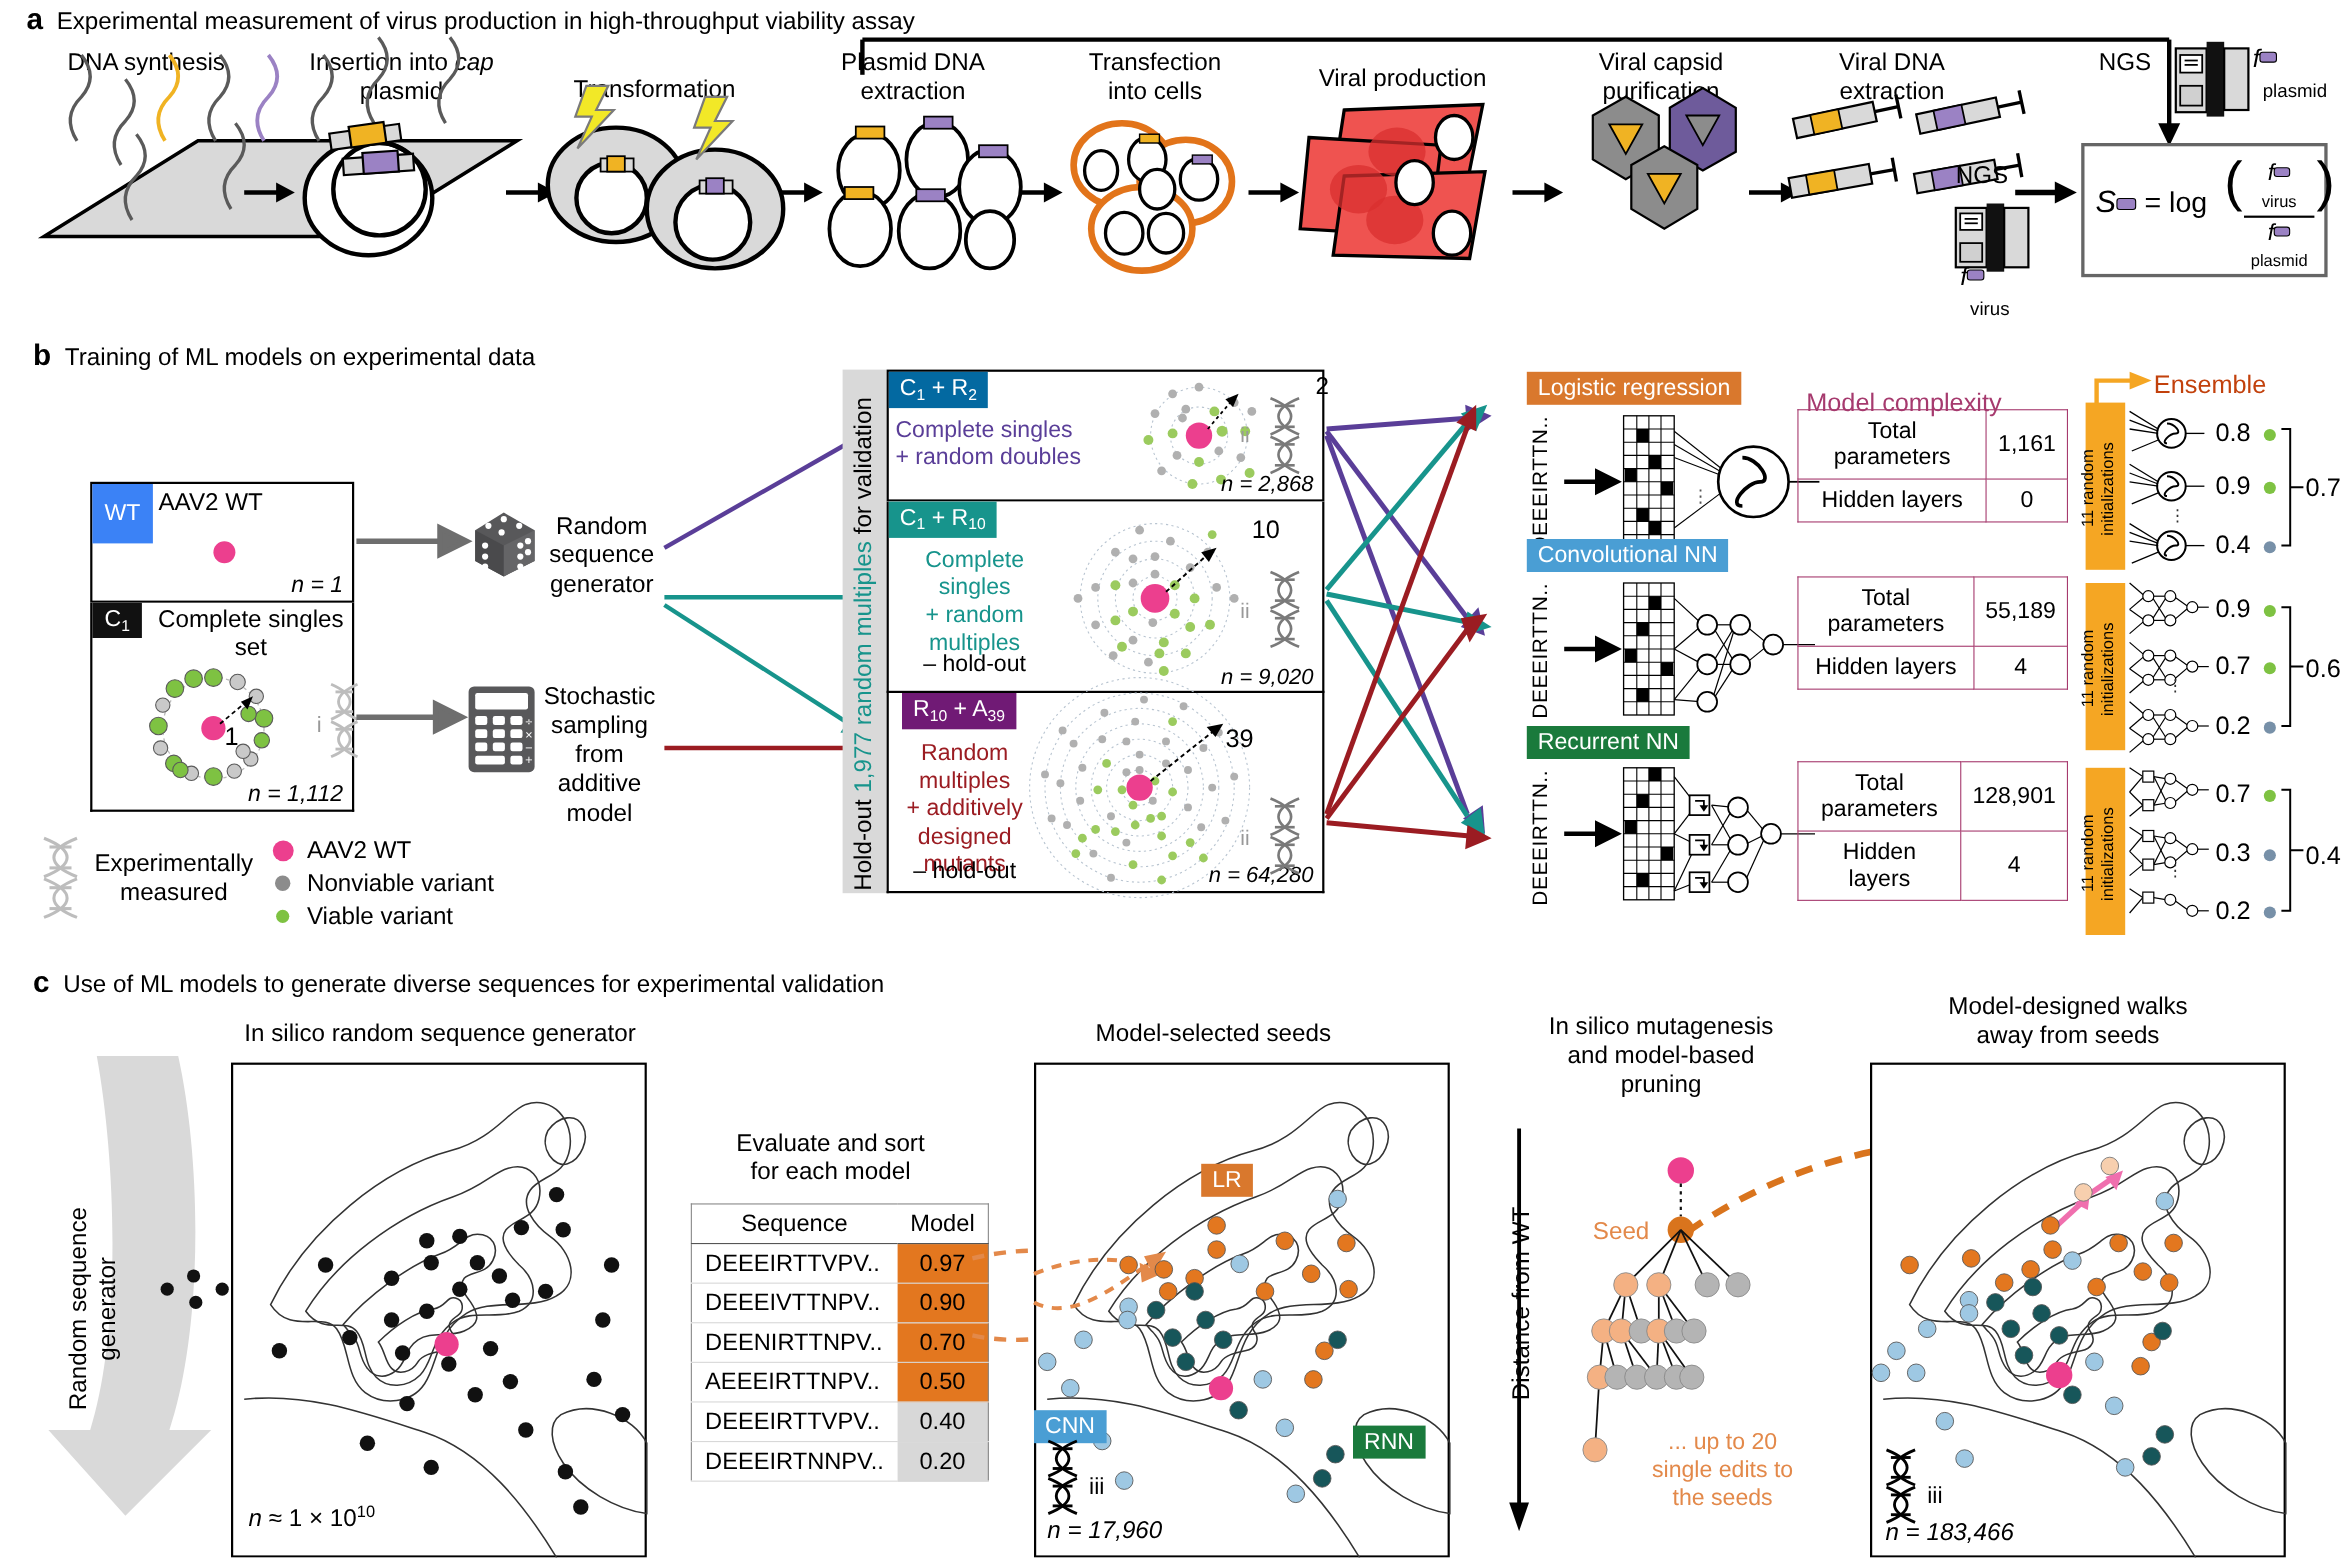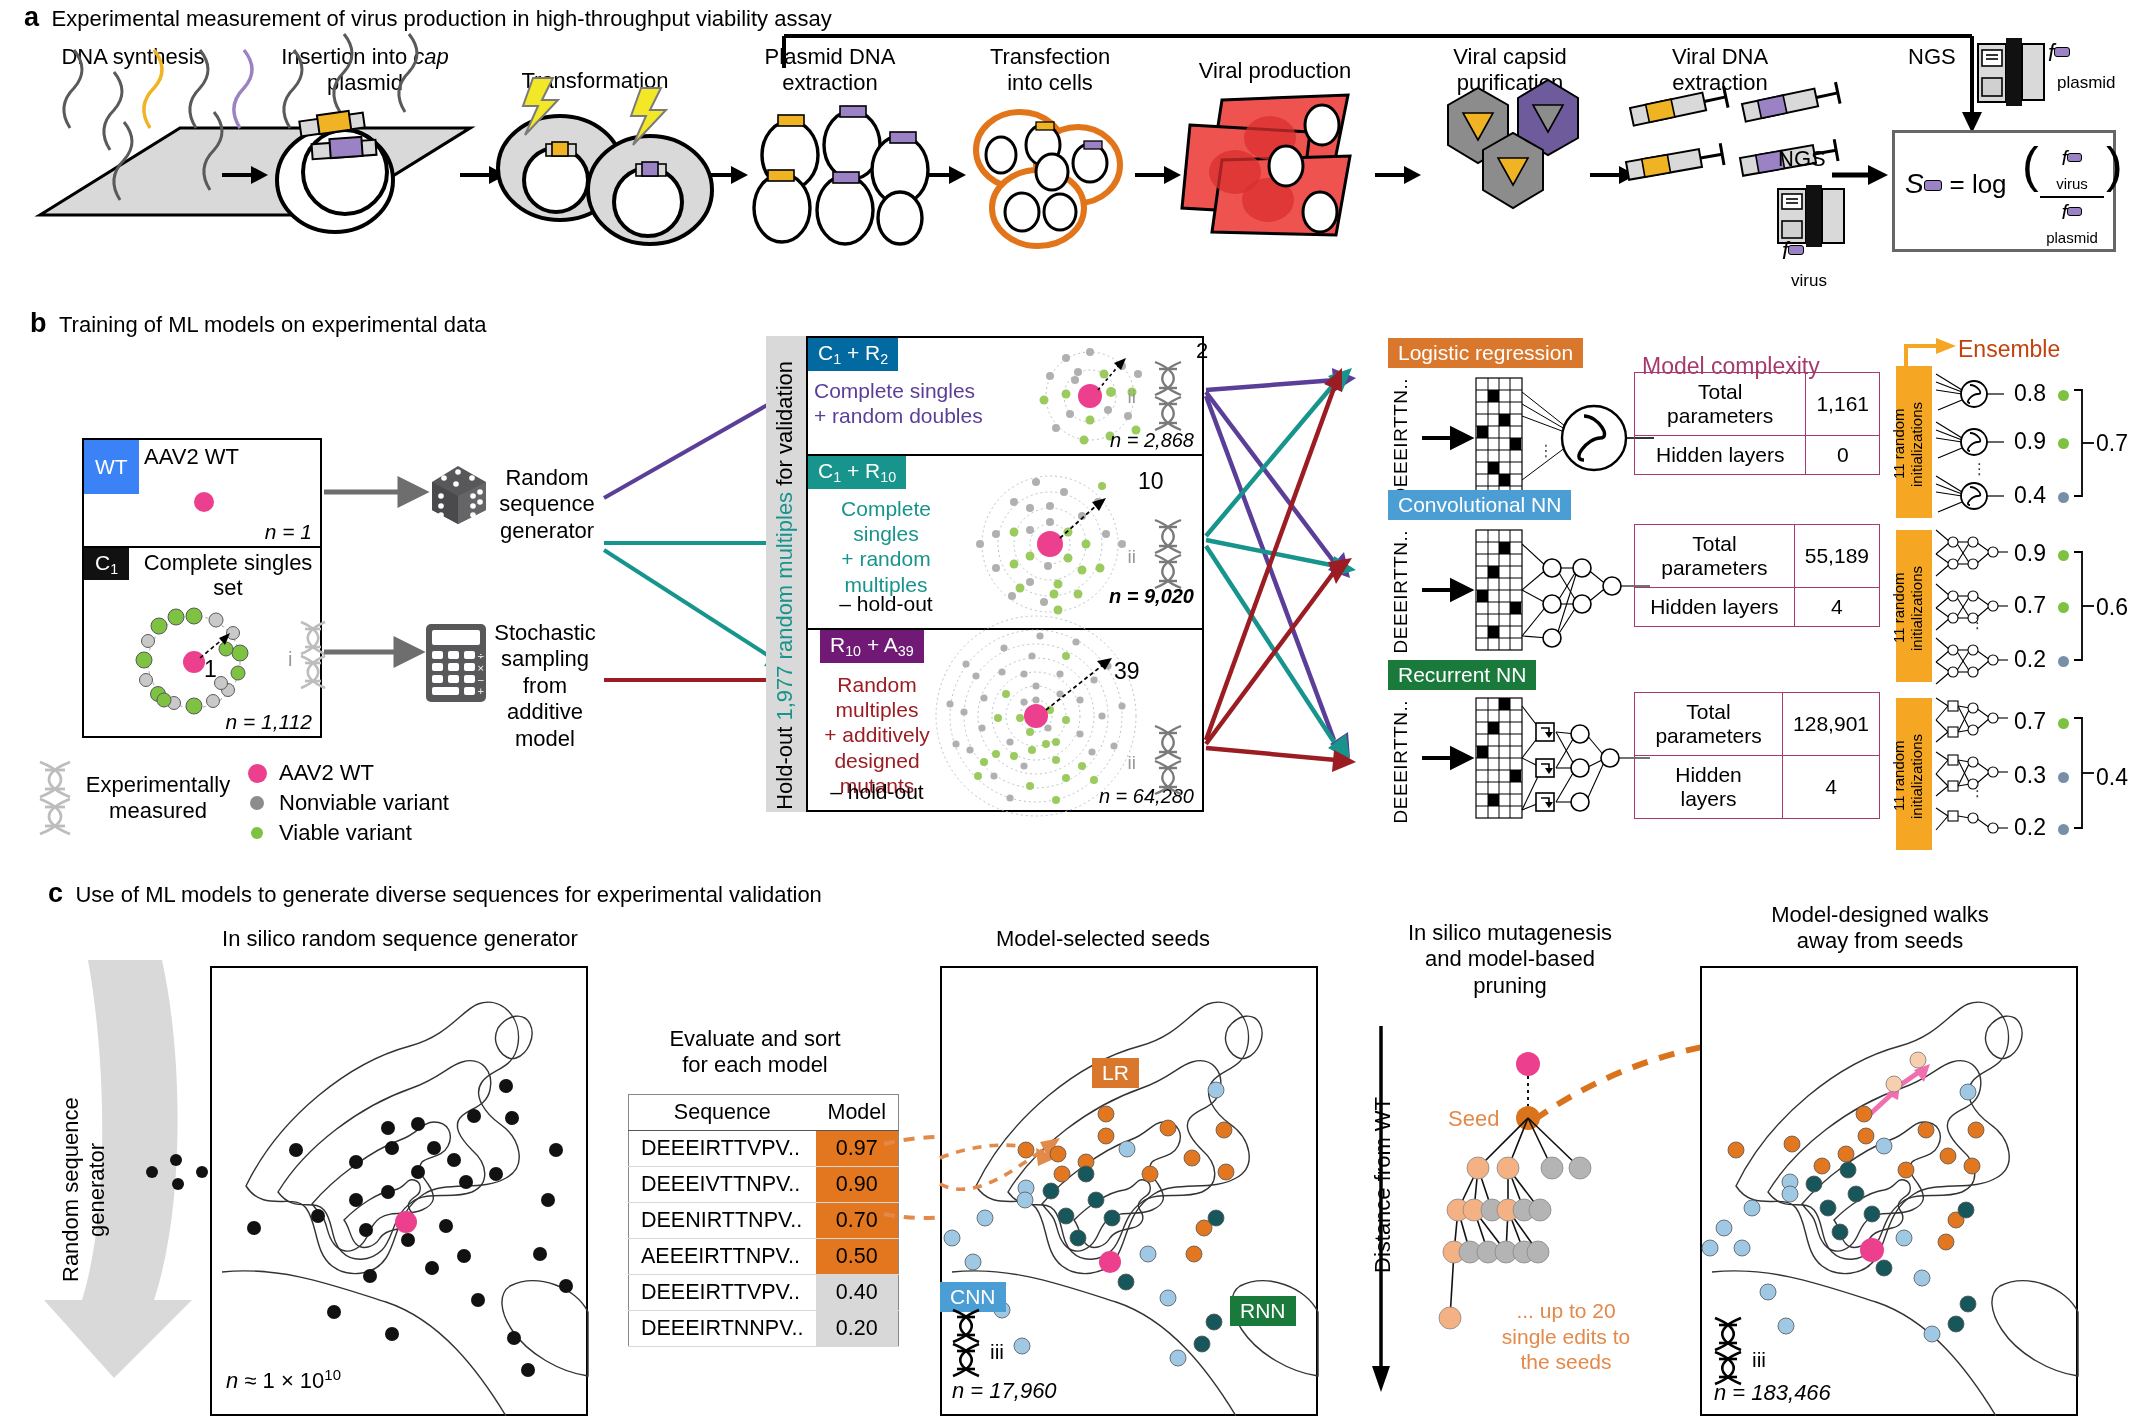--- a/index.html
+++ b/index.html
@@ -475,21 +475,21 @@
       <circle cx="22" cy="84" r="4" fill="#b0b0b0"></circle>
         <circle cx="100" cy="150" r="4.5" fill="#9bcb5e"></circle>
       <circle cx="62" cy="128" r="4.5" fill="#9bcb5e"></circle>
         <circle cx="96" cy="134" r="4.5" fill="#9bcb5e"></circle>
     </g>
     <circle cx="92" cy="84" r="13" fill="#ec3f8e"></circle>
     <line x1="102" y1="78" x2="140" y2="44" stroke="#000" stroke-width="1.8" stroke-dasharray="4,3"></line>
     <polygon points="148,38 134,42 141,51" fill="#000"></polygon>
   </svg>
   <div class="abs" style="left:330px;top:12px;font-size:23px;">10</div>
-  <div style="position:absolute;right:8px;bottom:20px;font-size:20px;font-style:italic;font-weight:bold;">n = 9,020</div>
+  <div style="position:absolute;right:8px;bottom:0;font-size:20px;font-style:italic;">n = 9,020</div>
   <div style="position:absolute;right:66px;top:90px;font-size:19px;color:#999;">ii</div>
   <svg style="position:absolute;right:16px;top:62px;" width="36" height="80">
     <g stroke="#7a7a7a" stroke-width="2.4" fill="none">
       <path d="M5,2 C30,12 30,25 5,35 M31,2 C6,12 6,25 31,35"></path>
       <path d="M5,37 C30,47 30,60 5,70 M31,37 C6,47 6,60 31,70"></path>
       <line x1="9" y1="9" x2="27" y2="9"></line>
         <line x1="9" y1="28" x2="27" y2="28"></line>
       <line x1="9" y1="44" x2="27" y2="44"></line>
         <line x1="9" y1="63" x2="27" y2="63"></line>
     </g>
@@ -994,21 +994,21 @@
   <line x1="146" y1="81" x2="158" y2="81" stroke="#000" stroke-width="1.8"></line>
 </svg>
 <div class="abs" style="left:2014px;top:708px;font-size:23px;">0.7</div>
 <div class="abs" style="left:2058px;top:718px;width:11px;height:11px;border-radius:50%;background:#7ec242;"></div>
 <div class="abs" style="left:2014px;top:762px;font-size:23px;">0.3</div>
 <div class="abs" style="left:2058px;top:772px;width:11px;height:11px;border-radius:50%;background:#7790a8;"></div>
 <div class="abs" style="left:2014px;top:814px;font-size:23px;">0.2</div>
 <div class="abs" style="left:2058px;top:824px;width:11px;height:11px;border-radius:50%;background:#7790a8;"></div>
 <div class="abs" style="left:2096px;top:764px;font-size:23px;">0.4</div>
 
-<div class="abs" style="left:48px;top:880px;">
+<div class="abs" style="left:30px;top:880px;">
   <span class="panel-letter">c</span>
   <span class="panel-title" style="margin-left:8px;">Use of ML models to generate diverse sequences for experimental validation</span>
 </div>
 
 <svg class="abs" style="left:44px;top:960px;" width="190" height="420">
   <path d="M0,0 L118,0 C140,100 140,250 110,340 L148,340 L70,418 L0,340 L38,340 C66,250 62,100 44,0 Z" fill="#d9d9d9"></path>
 </svg>
 <div class="abs vert ctr panel-title" style="left:58px;top:1060px;height:260px;line-height:1.2;">Random sequence<br>generator</div>
 <svg class="abs" style="left:140px;top:1150px;" width="80" height="50">
   <circle cx="12" cy="22" r="6" fill="#111"></circle>

